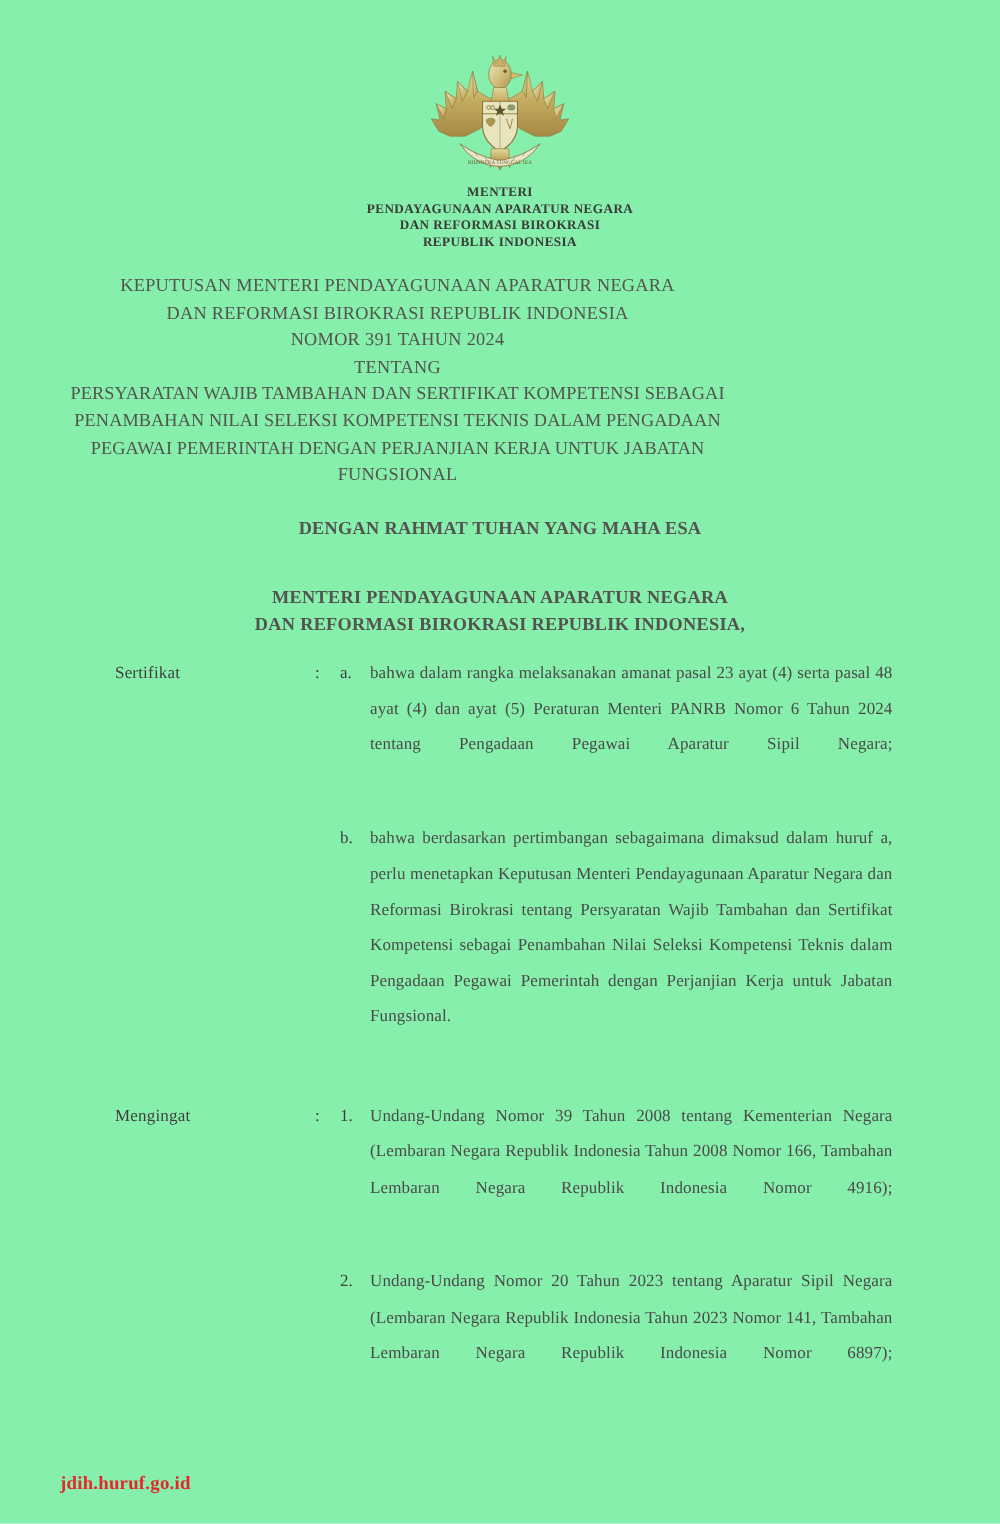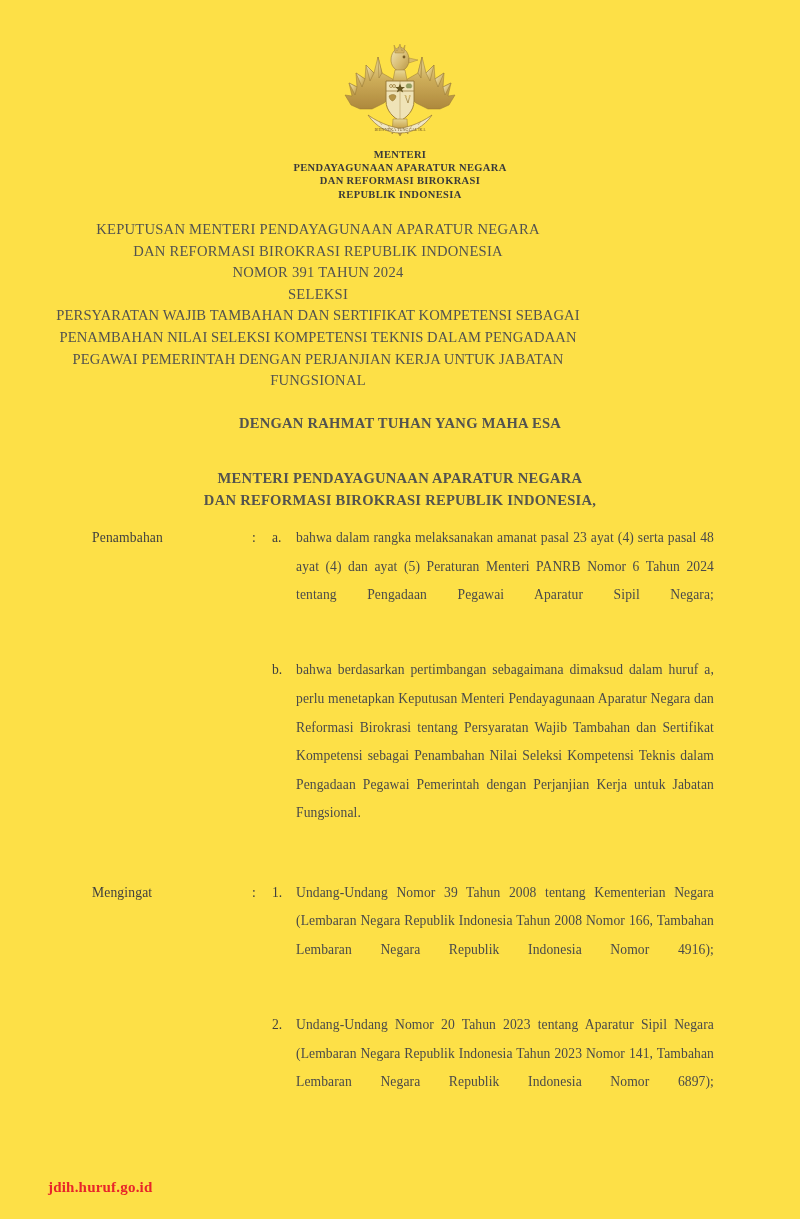--- a/index.html
+++ b/index.html
@@ -13,21 +13,21 @@
     height: 1219px;
     position: relative;
     font-family: "Liberation Serif", "DejaVu Serif", serif;
     color: #3b3b3b;
     overflow: hidden;
   }
 
   .page {
     position: absolute;
     inset: 0;
-    background: #fde047;
+    background: #86efac;
   }
 
   
   .emblem-wrap {
     position: absolute;
     top: 33px;
     left: 0;
     width: 800px;
     text-align: center;
     height: 120px;
@@ -259,39 +259,39 @@
     <div class="inst-line">MENTERI</div>
     <div class="inst-line">PENDAYAGUNAAN APARATUR NEGARA</div>
     <div class="inst-line">DAN REFORMASI BIROKRASI</div>
     <div class="inst-line">REPUBLIK INDONESIA</div>
   </div>
 
   <div class="title-block">
     <div class="title-line">KEPUTUSAN MENTERI PENDAYAGUNAAN APARATUR NEGARA</div>
     <div class="title-line">DAN REFORMASI BIROKRASI REPUBLIK INDONESIA</div>
     <div class="title-line">NOMOR 391 TAHUN 2024</div>
-    <div class="title-line">SELEKSI</div>
+    <div class="title-line">TENTANG</div>
     <div class="title-line wide">PERSYARATAN WAJIB TAMBAHAN DAN SERTIFIKAT KOMPETENSI SEBAGAI</div>
     <div class="title-line wide">PENAMBAHAN NILAI SELEKSI KOMPETENSI TEKNIS DALAM PENGADAAN</div>
     <div class="title-line wide">PEGAWAI PEMERINTAH DENGAN PERJANJIAN KERJA UNTUK JABATAN</div>
     <div class="title-line">FUNGSIONAL</div>
   </div>
 
   <div class="sub-block">
     <div class="sub-line">DENGAN RAHMAT TUHAN YANG MAHA ESA</div>
     <div class="sub-gap"></div>
     <div class="sub-line">MENTERI PENDAYAGUNAAN APARATUR NEGARA</div>
     <div class="sub-line">DAN REFORMASI BIROKRASI REPUBLIK INDONESIA,</div>
   </div>
 
   <div class="body-area">
 
     <div class="clause">
       <div class="clause-row">
-        <div class="clause-label">Penambahan</div>
+        <div class="clause-label">Sertifikat</div>
         <div class="clause-colon">:</div>
         <div class="clause-items">
           <div class="item">
             <div class="item-marker">a.</div>
             <div class="item-text">bahwa dalam rangka melaksanakan amanat pasal 23 ayat (4) serta pasal 48 ayat (4) dan ayat (5) Peraturan Menteri PANRB Nomor 6 Tahun 2024 tentang Pengadaan Pegawai Aparatur Sipil Negara;</div>
           </div>
           <div class="item">
             <div class="item-marker">b.</div>
             <div class="item-text">bahwa berdasarkan pertimbangan sebagaimana dimaksud dalam huruf a, perlu menetapkan Keputusan Menteri Pendayagunaan Aparatur Negara dan Reformasi Birokrasi tentang Persyaratan Wajib Tambahan dan Sertifikat Kompetensi sebagai Penambahan Nilai Seleksi Kompetensi Teknis dalam Pengadaan Pegawai Pemerintah dengan Perjanjian Kerja untuk Jabatan Fungsional.</div>
           </div>

